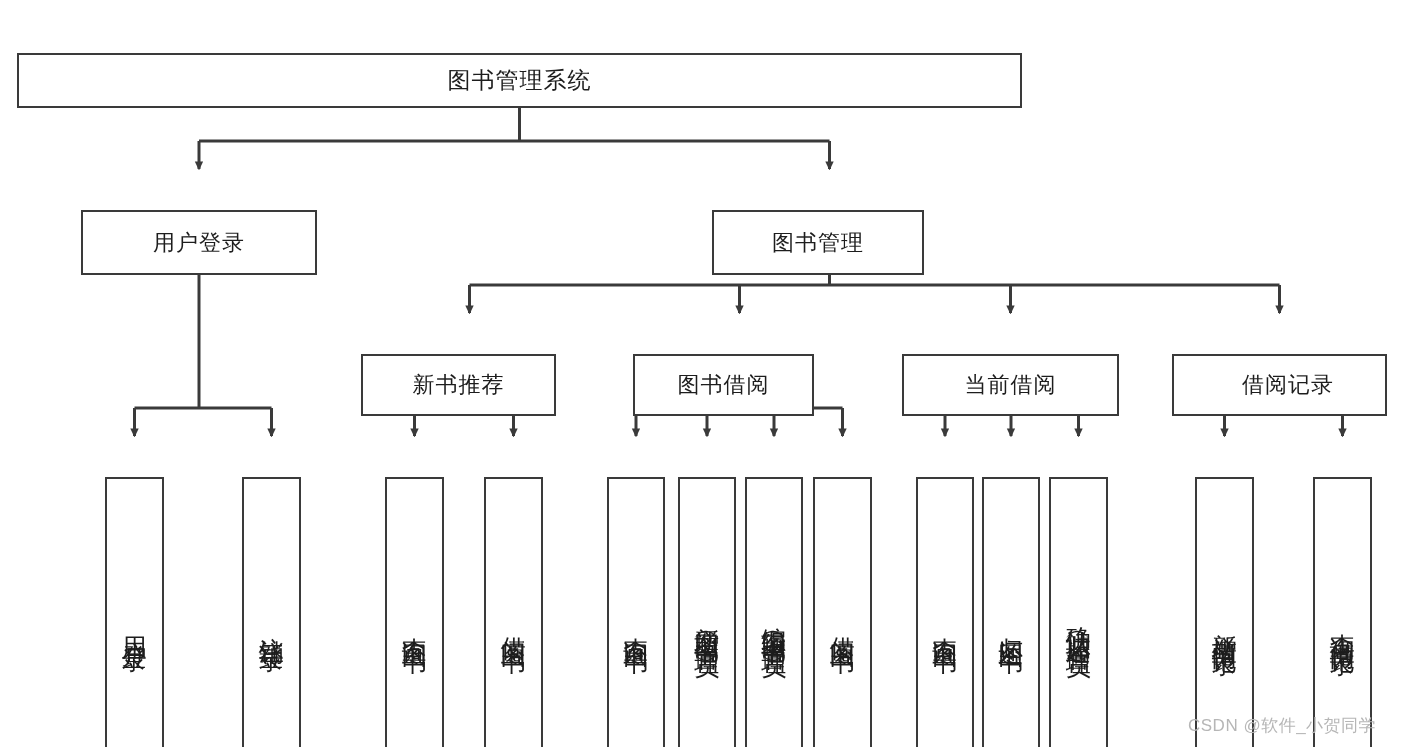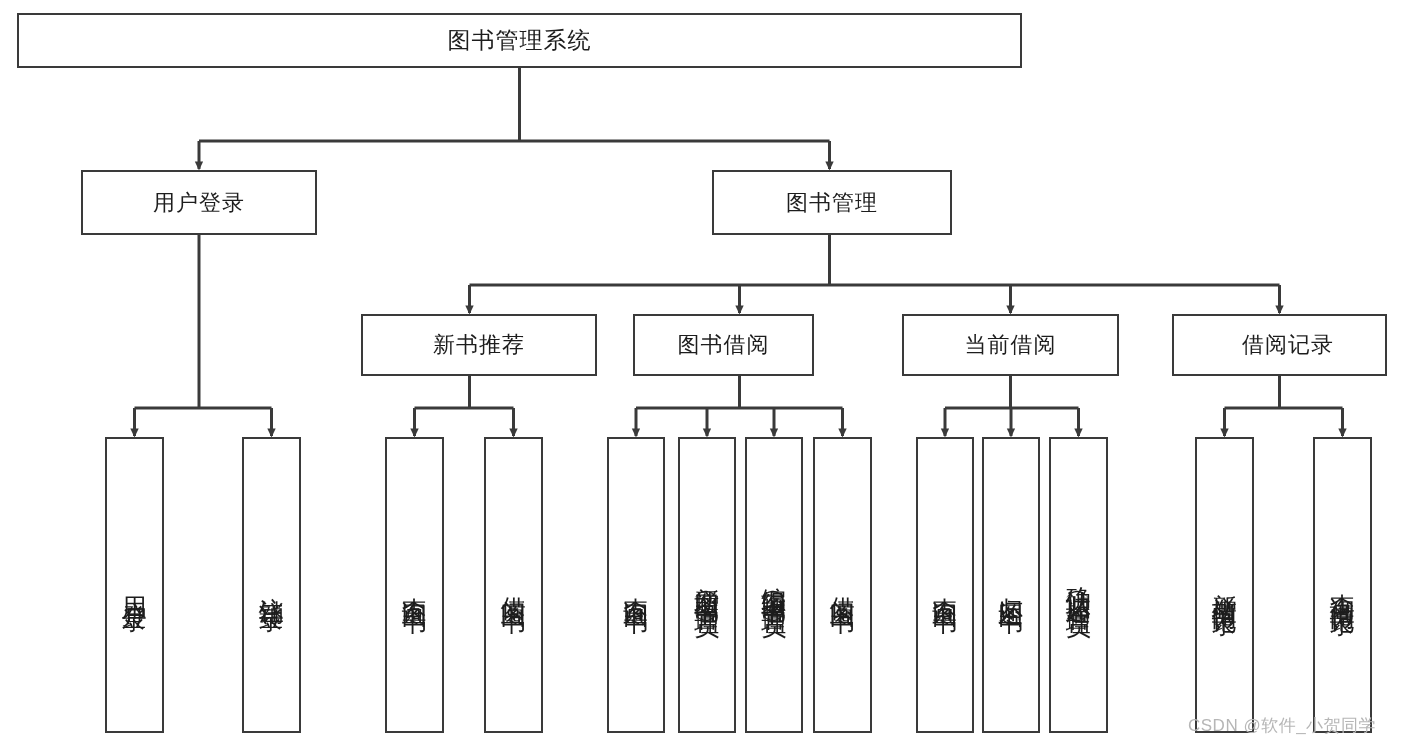--- a/index.html
+++ b/index.html
@@ -29,20 +29,21 @@
   .node {
     position: absolute;
     box-sizing: border-box;
     background: #ffffff;
     border: 2px solid #3a3a3a;
     display: flex;
     align-items: center;
     justify-content: center;
     color: #222222;
     z-index: 2;
+    margin-top: 40px;
   }
   .node .label {
     display: block;
     text-align: center;
     line-height: 1.18;
     letter-spacing: 1px;
     color: #1d1d1d;
   }
   
   .node.horiz .label {
@@ -127,24 +128,24 @@
       </g>
   </svg>
 
   <div id="node-layer">
       <div class="node horiz root" style="left: 17px; top: 13px; width: 1005px; height: 55px;">
         <span class="label">图书管理系统</span>
       </div>
       <div class="node horiz" style="left: 81px; top: 170px; width: 236px; height: 65px;">
         <span class="label">用户登录</span>
       </div>
-      <div class="node horiz" style="left: 712px; top: 170px; width: 240px; height: 65px;">
+      <div class="node horiz" style="left: 712px; top: 170px; width: 212px; height: 65px;">
         <span class="label">图书管理</span>
       </div>
-      <div class="node horiz" style="left: 361px; top: 314px; width: 236px; height: 62px;">
+      <div class="node horiz" style="left: 361px; top: 314px; width: 195px; height: 62px;">
         <span class="label">新书推荐</span>
       </div>
       <div class="node horiz" style="left: 633px; top: 314px; width: 181px; height: 62px;">
         <span class="label">图书借阅</span>
       </div>
       <div class="node horiz" style="left: 902px; top: 314px; width: 217px; height: 62px;">
         <span class="label">当前借阅</span>
       </div>
       <div class="node horiz" style="left: 1172px; top: 314px; width: 215px; height: 62px; padding-left: 17px;">
         <span class="label">借阅记录</span>

